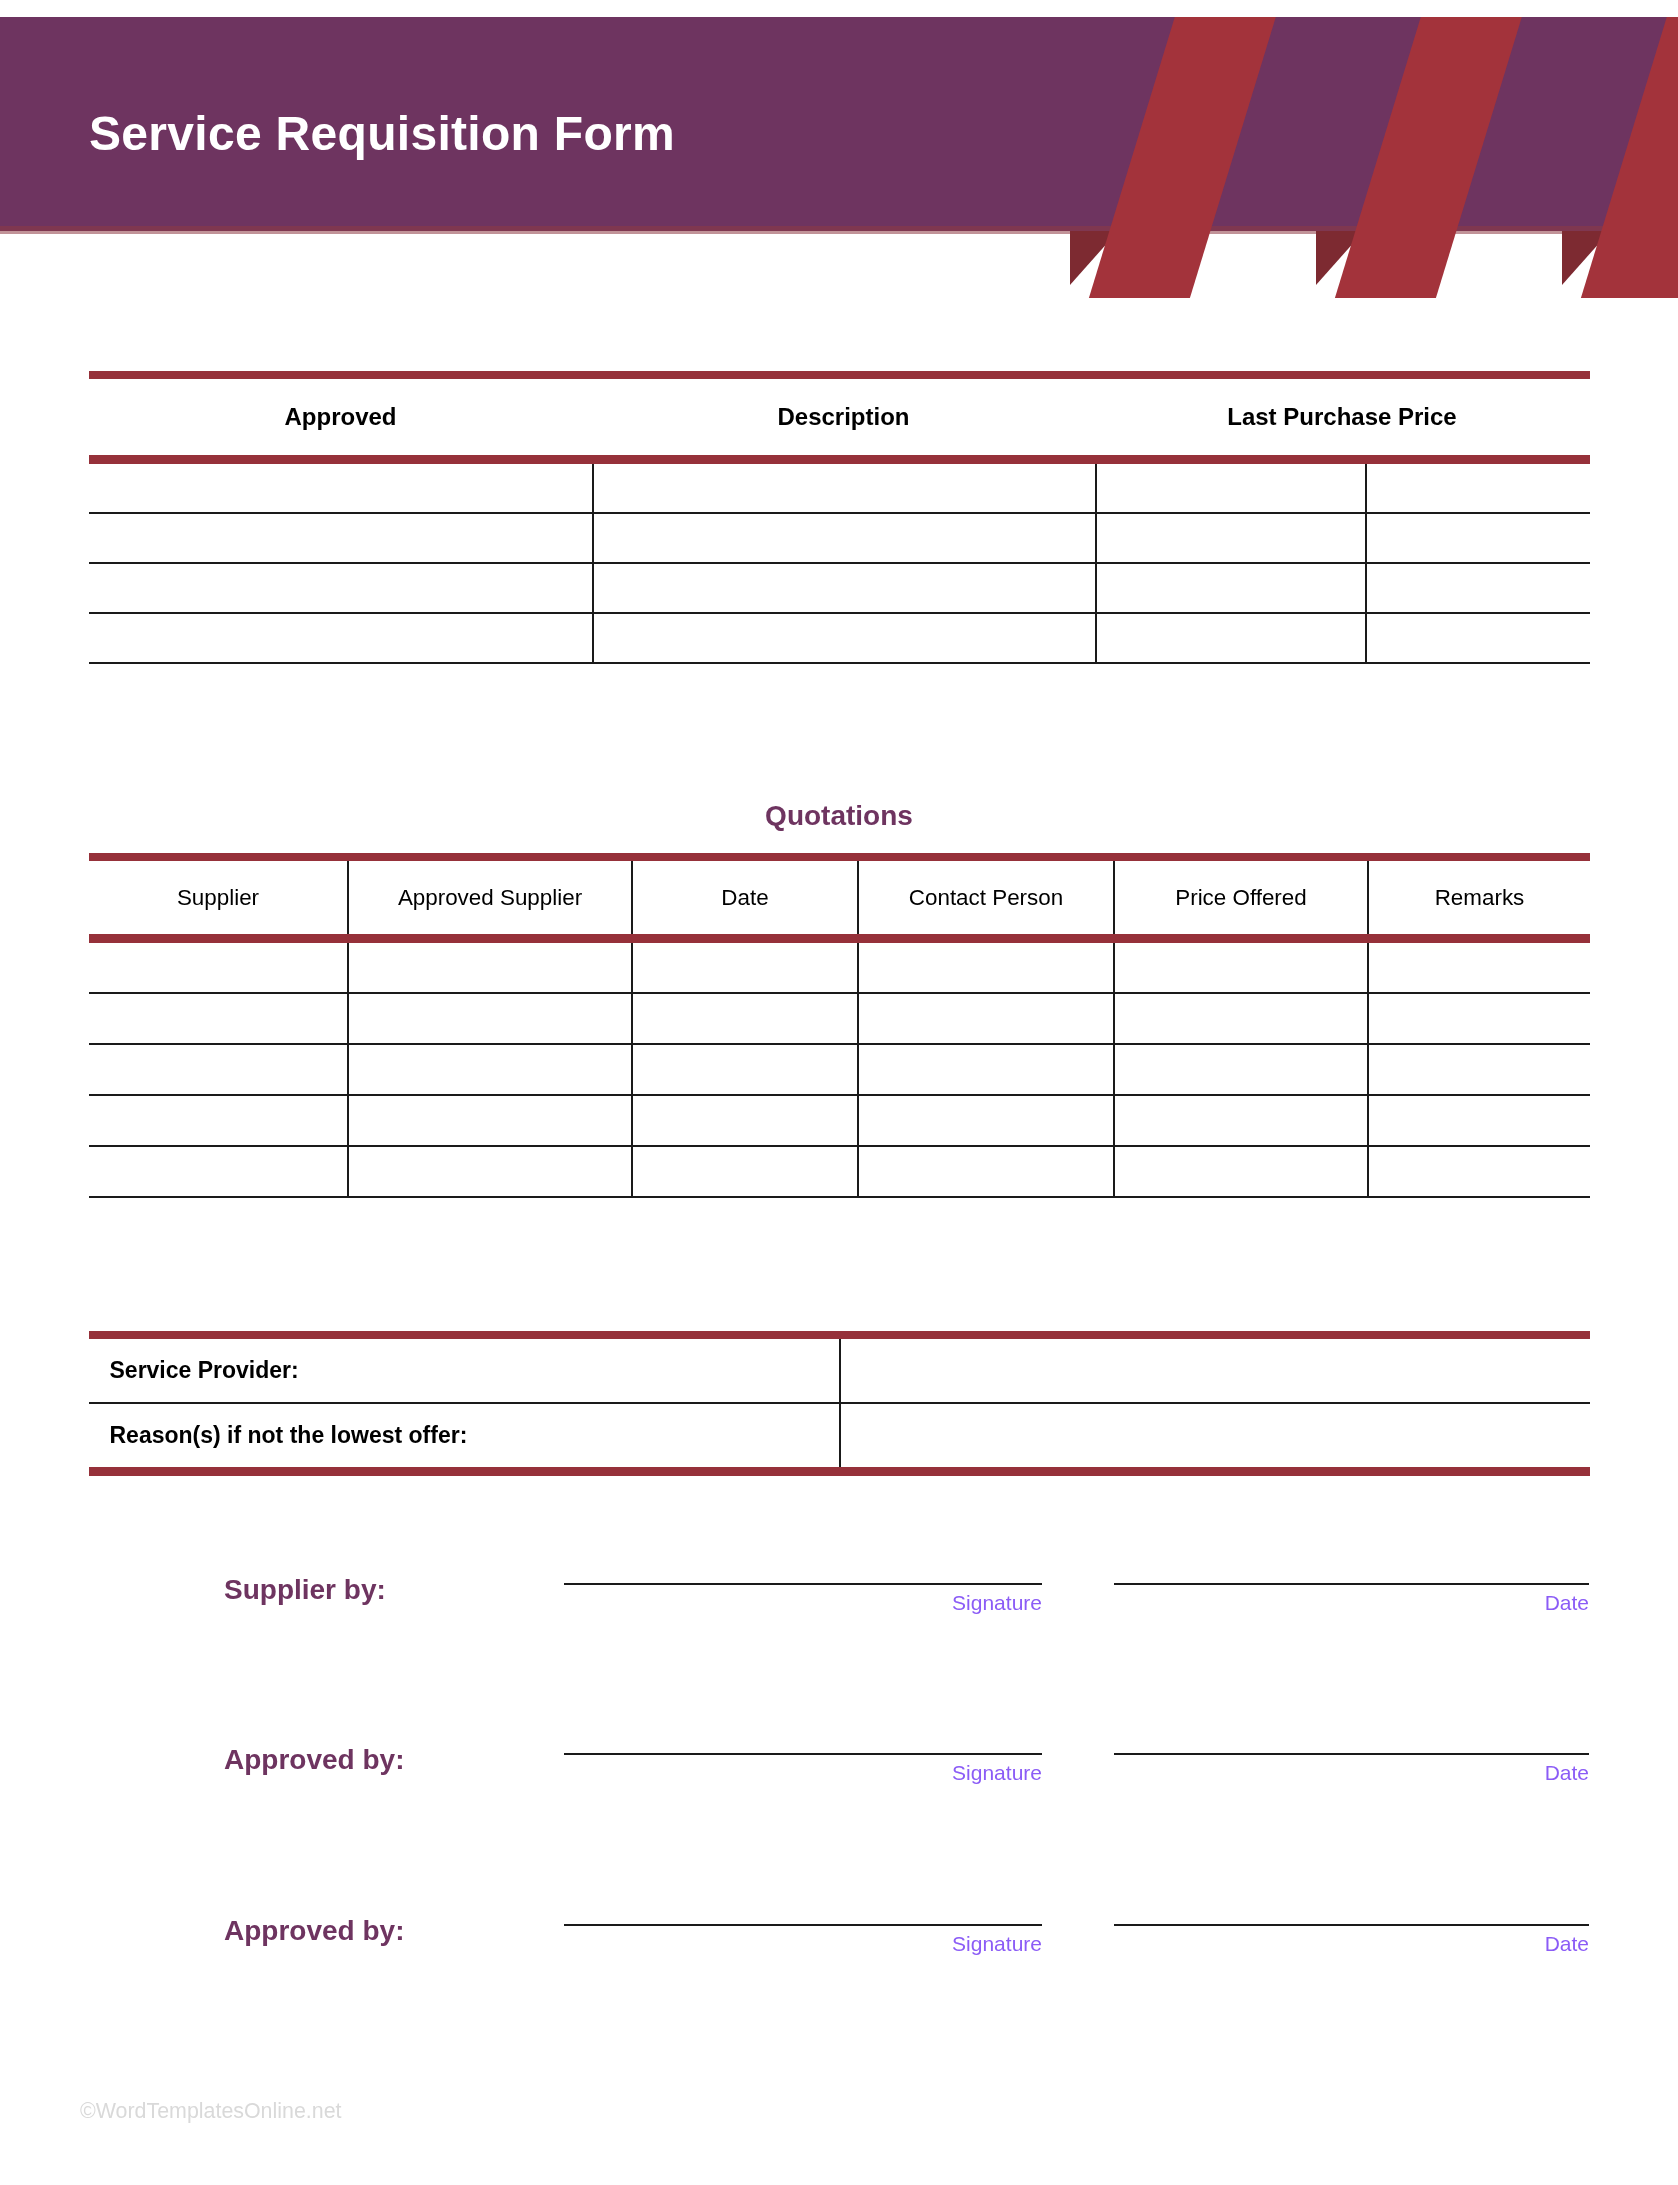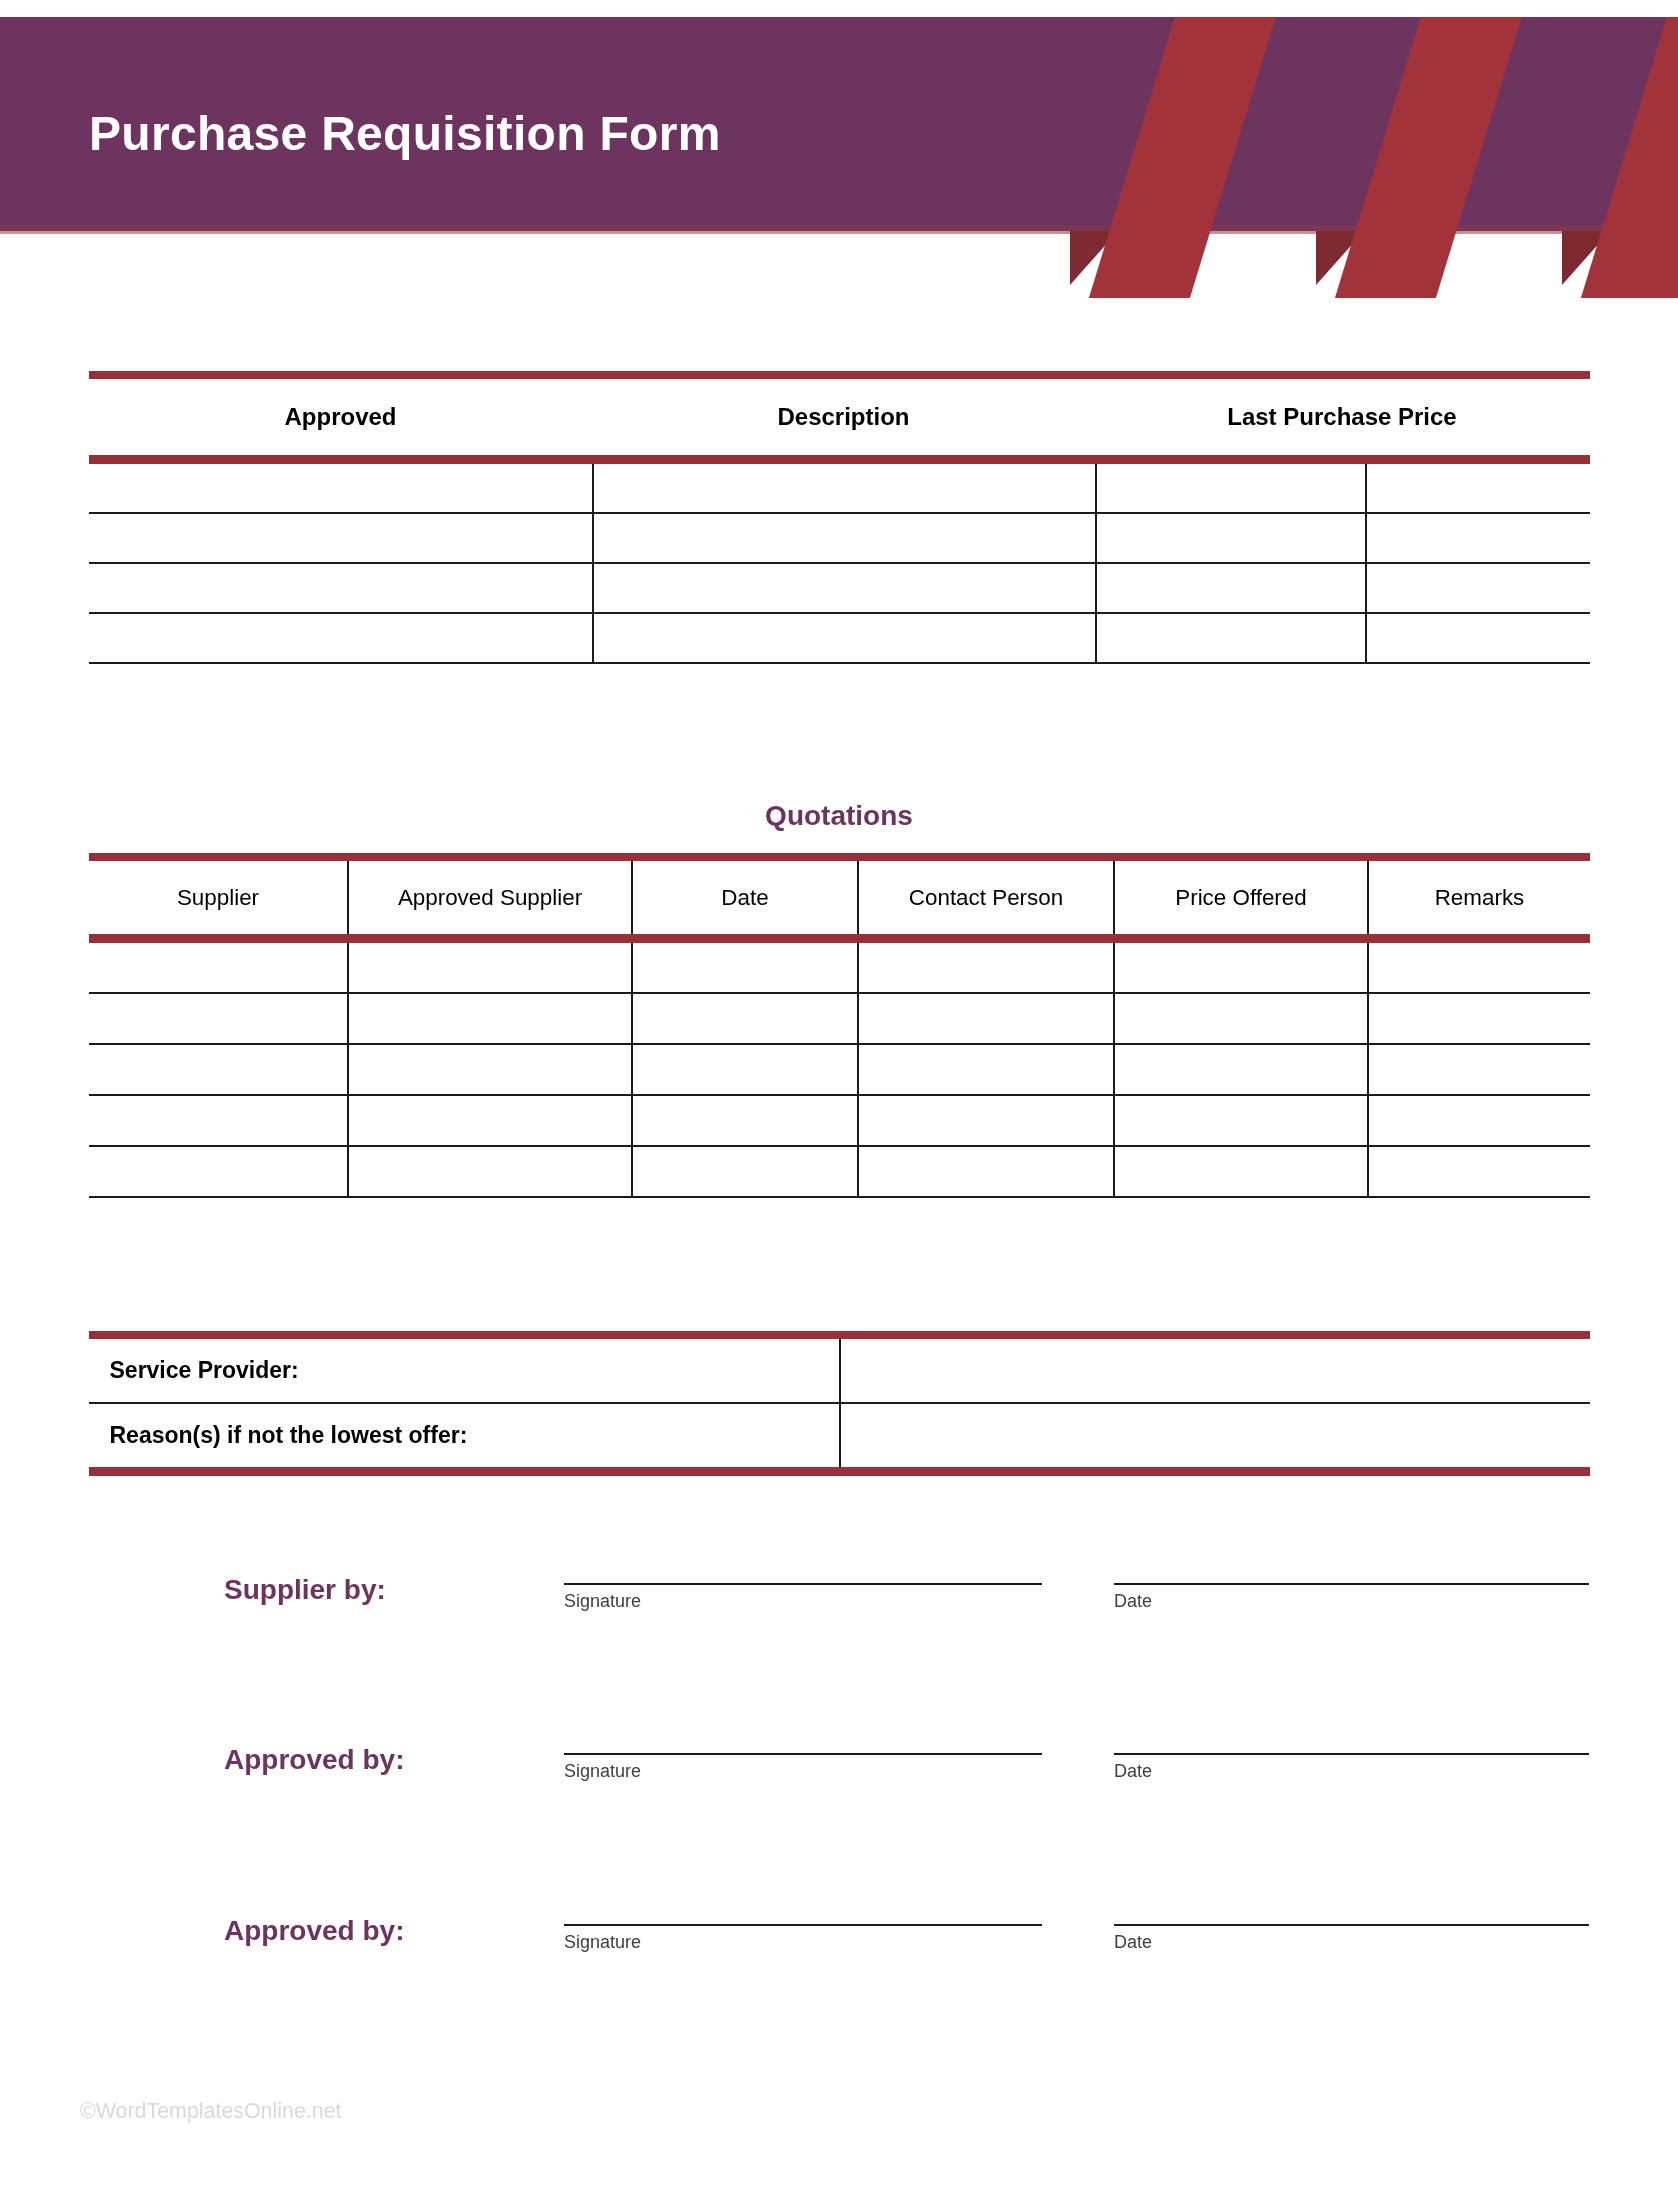--- a/index.html
+++ b/index.html
@@ -238,23 +238,23 @@
     position: absolute;
     top: 35px;
     height: 0;
     border-top: 2.8px solid #1a1a1a;
   }
   .sign-line.sig { left: 475px; width: 478px; }
   .sign-line.dat { left: 1025px; width: 475px; }
   .sign-cap {
     position: absolute;
     top: 43px;
-    font-size: 18px;
-    text-align: left;
-    color: #404040;
+    font-size: 21px;
+    text-align: right;
+    color: #8b5cf6;
   }
   .sign-cap.sig { left: 475px; width: 478px; }
   .sign-cap.dat { left: 1025px; width: 475px; }
 
   
   .footer-mark {
     position: absolute;
     left: 80px;
     top: 2099px;
     font-size: 21.4px;
@@ -271,21 +271,21 @@
     <div class="banner-bar-shadow"></div>
 
     <div class="ribbon-shadow s1"></div>
     <div class="ribbon-shadow s2"></div>
     <div class="ribbon-shadow s3"></div>
 
     <div class="ribbon r1"></div>
     <div class="ribbon r2"></div>
     <div class="ribbon-wide" style="left:1672px;"></div>
   </div>
-  <div class="banner-title">Purchase Requisition Form</div>
+  <div class="banner-title">Service Requisition Form</div>
 </div>
 
 <div class="table1">
   <div class="rule-thick"></div>
 
   <div class="t1-head">
     <div class="cell t1-col-a">Approved</div>
     <div class="cell t1-col-b">Description</div>
     <div class="cell" style="width:494px;">Last Purchase Price</div>
   </div>

